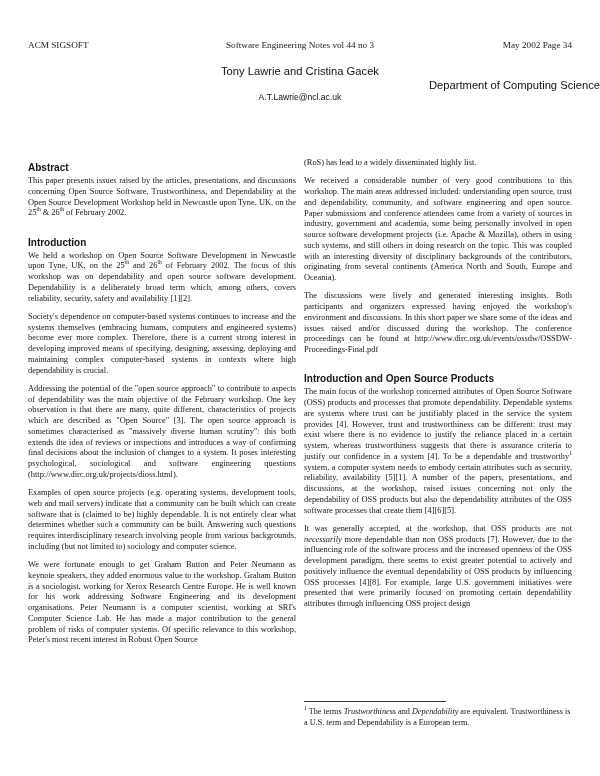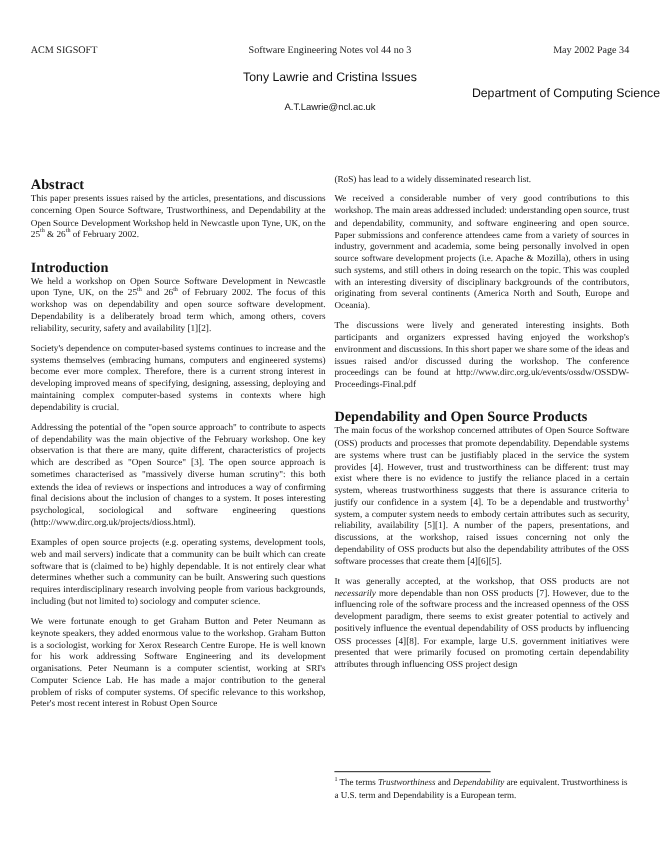--- a/index.html
+++ b/index.html
@@ -16,21 +16,21 @@
   .title { font-size: 13.6px; font-weight: bold; line-height: 17px; }
   .authors { font-size: 11.2px; line-height: 14px; }
   .dept { font-size: 11.2px; line-height: 14px; text-align: right; }
   .univ { font-size: 11.2px; line-height: 14px; }
   .email { font-size: 8.6px; line-height: 11px; }
   .col { position: absolute; top: 162px; width: 268px;
     font-family: "Liberation Serif", serif; font-size: 8.4px; line-height: 10.75px;
     text-align: justify; color: #151515; }
   .col-left { left: 28px; }
   .col-right { left: 304px; top: 158px; }
-  .heading { font-family: Liberation Serif, serif; font-weight: bold; font-size: 13px;
+  .heading { font-family: Liberation Sans, sans-serif; font-weight: bold; font-size: 10px;
     line-height: 11px; margin: 0 0 3px 0; }
   .para { margin: 0 0 7.5px 0; }
   .gap-lg { height: 10px; }
   .footnote-rule { position: absolute; left: 304px; top: 701px; width: 142px; height: 1px; background: #333; }
   .footnote { position: absolute; left: 304px; top: 707px; width: 268px;
     font-family: "Liberation Serif", serif; font-size: 8.2px; line-height: 10.5px; color: #151515; }
   sup { font-size: 5.5px; line-height: 0; vertical-align: super; }
   em { font-style: italic; }
 </style>
 </head>
@@ -38,47 +38,47 @@
 
 <div class="page">
 
   <div class="running-head">
     <span class="rh-left">ACM SIGSOFT</span>
     <span class="rh-center">Software Engineering Notes vol 44 no 3</span>
     <span class="rh-right">May 2002 Page 34</span>
   </div>
 
   <div class="title-block">
-    <div class="authors">Tony Lawrie and Cristina Issues</div>
+    <div class="authors">Tony Lawrie and Cristina Gacek</div>
     <div class="dept">Department of Computing Science</div>
     <div class="email">A.T.Lawrie@ncl.ac.uk</div>
   </div>
 
   <div class="col col-left">
     <div class="heading">Abstract</div>
     <p class="para"><span>This paper presents issues raised by the articles, presentations, and discussions concerning Open Source Software, Trustworthiness, and Dependability at the Open Source Development Workshop held in Newcastle upon Tyne, UK, on the 25</span><sup>th</sup><span> &amp; 26</span><sup>th</sup><span> of February 2002.</span></p>
 
     <div class="gap-lg"></div>
 
     <div class="heading">Introduction</div>
     <p class="para"><span>We held a workshop on Open Source Software Development in Newcastle upon Tyne, UK, on the 25</span><sup>th</sup><span> and 26</span><sup>th</sup><span> of February 2002. The focus of this workshop was on dependability and open source software development. Dependability is a deliberately broad term which, among others, covers reliability, security, safety and availability [1][2].</span></p>
     <p class="para">Society's dependence on computer-based systems continues to increase and the systems themselves (embracing humans, computers and engineered systems) become ever more complex. Therefore, there is a current strong interest in developing improved means of specifying, designing, assessing, deploying and maintaining complex computer-based systems in contexts where high dependability is crucial.</p>
     <p class="para">Addressing the potential of the "open source approach" to contribute to aspects of dependability was the main objective of the February workshop. One key observation is that there are many, quite different, characteristics of projects which are described as "Open Source" [3]. The open source approach is sometimes characterised as "massively diverse human scrutiny": this both extends the idea of reviews or inspections and introduces a way of confirming final decisions about the inclusion of changes to a system. It poses interesting psychological, sociological and software engineering questions (http://www.dirc.org.uk/projects/dioss.html).</p>
     <p class="para">Examples of open source projects (e.g. operating systems, development tools, web and mail servers) indicate that a community can be built which can create software that is (claimed to be) highly dependable. It is not entirely clear what determines whether such a community can be built. Answering such questions requires interdisciplinary research involving people from various backgrounds, including (but not limited to) sociology and computer science.</p>
     <p class="para">We were fortunate enough to get Graham Button and Peter Neumann as keynote speakers, they added enormous value to the workshop. Graham Button is a sociologist, working for Xerox Research Centre Europe. He is well known for his work addressing Software Engineering and its development organisations. Peter Neumann is a computer scientist, working at SRI's Computer Science Lab. He has made a major contribution to the general problem of risks of computer systems. Of specific relevance to this workshop, Peter's most recent interest in Robust Open Source</p>
   </div>
 
   <div class="col col-right">
-    <p class="para">(RoS) has lead to a widely disseminated research list.</p>
+    <p class="para">(RoS) has lead to a widely disseminated highly list.</p>
     <p class="para">We received a considerable number of very good contributions to this workshop. The main areas addressed included: understanding open source, trust and dependability, community, and software engineering and open source. Paper submissions and conference attendees came from a variety of sources in industry, government and academia, some being personally involved in open source software development projects (i.e. Apache &amp; Mozilla), others in using such systems, and still others in doing research on the topic. This was coupled with an interesting diversity of disciplinary backgrounds of the contributors, originating from several continents (America North and South, Europe and Oceania).</p>
     <p class="para">The discussions were lively and generated interesting insights. Both participants and organizers expressed having enjoyed the workshop's environment and discussions. In this short paper we share some of the ideas and issues raised and/or discussed during the workshop. The conference proceedings can be found at http://www.dirc.org.uk/events/ossdw/OSSDW-Proceedings-Final.pdf</p>
 
     <div class="gap-lg"></div>
 
-    <div class="heading">Dependability and Open Source Products</div>
+    <div class="heading">Introduction and Open Source Products</div>
     <p class="para"><span>The main focus of the workshop concerned attributes of Open Source Software (OSS) products and processes that promote dependability. Dependable systems are systems where trust can be justifiably placed in the service the system provides [4]. However, trust and trustworthiness can be different: trust may exist where there is no evidence to justify the reliance placed in a certain system, whereas trustworthiness suggests that there is assurance criteria to justify our confidence in a system [4]. To be a dependable and trustworthy</span><sup>1</sup><span> system, a computer system needs to embody certain attributes such as security, reliability, availability [5][1]. A number of the papers, presentations, and discussions, at the workshop, raised issues concerning not only the dependability of OSS products but also the dependability attributes of the OSS software processes that create them [4][6][5].</span></p>
     <p class="para"><span>It was generally accepted, at the workshop, that OSS products are not </span><em>necessarily</em><span> more dependable than non OSS products [7]. However, due to the influencing role of the software process and the increased openness of the OSS development paradigm, there seems to exist greater potential to actively and positively influence the eventual dependability of OSS products by influencing OSS processes [4][8]. For example, large U.S. government initiatives were presented that were primarily focused on promoting certain dependability attributes through influencing OSS project design</span></p>
   </div>
 
   <div class="footnote-rule"></div>
   <div class="footnote"><sup>1</sup><span> The terms </span><em>Trustworthiness</em><span> and </span><em>Dependability</em><span> are equivalent. Trustworthiness is a U.S. term and Dependability is a European term.</span></div>
 
 </div>
 
 </body></html>

